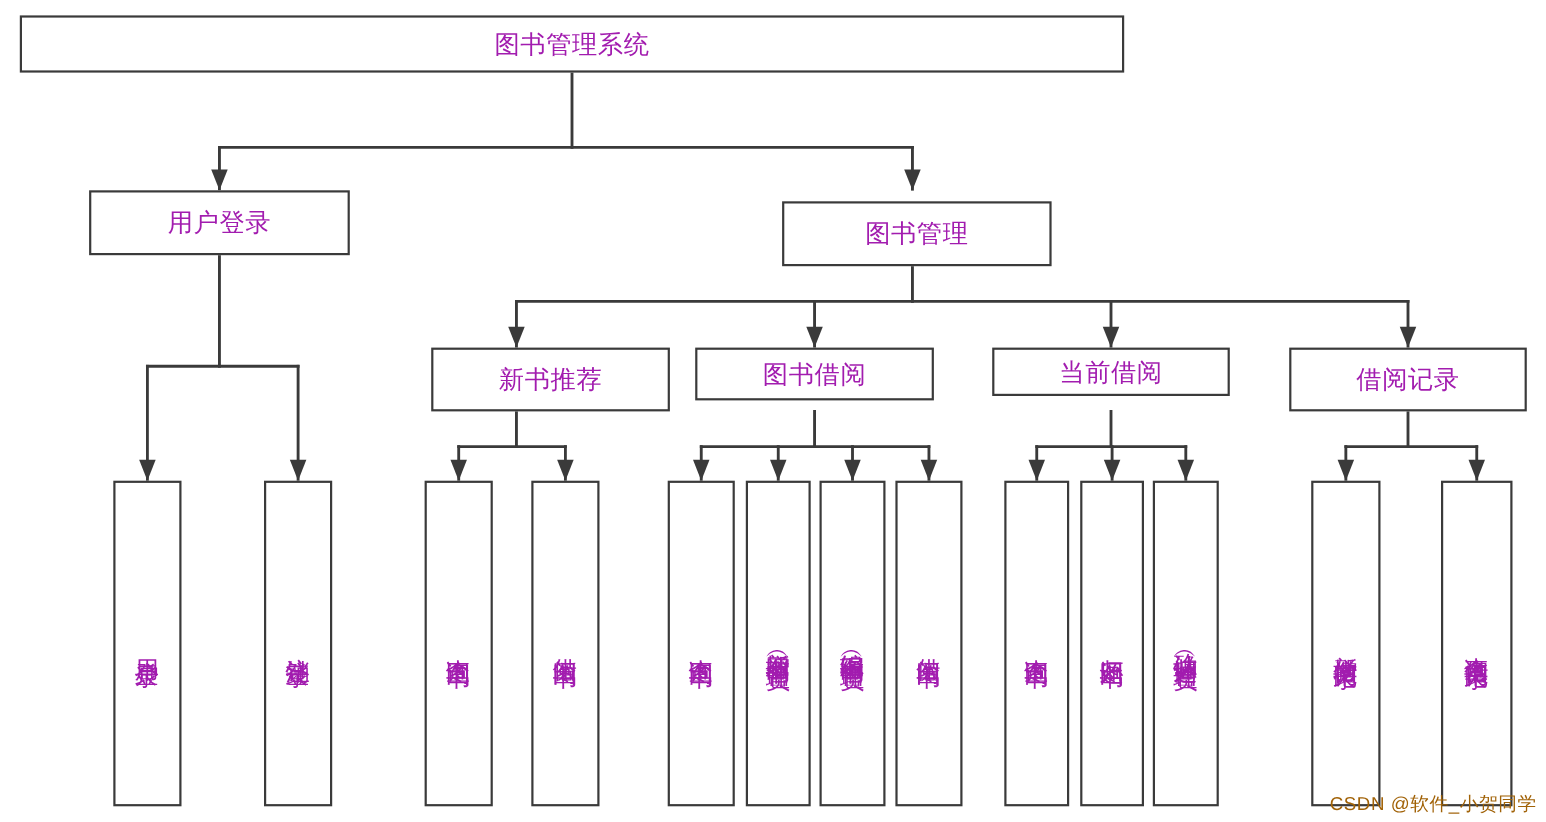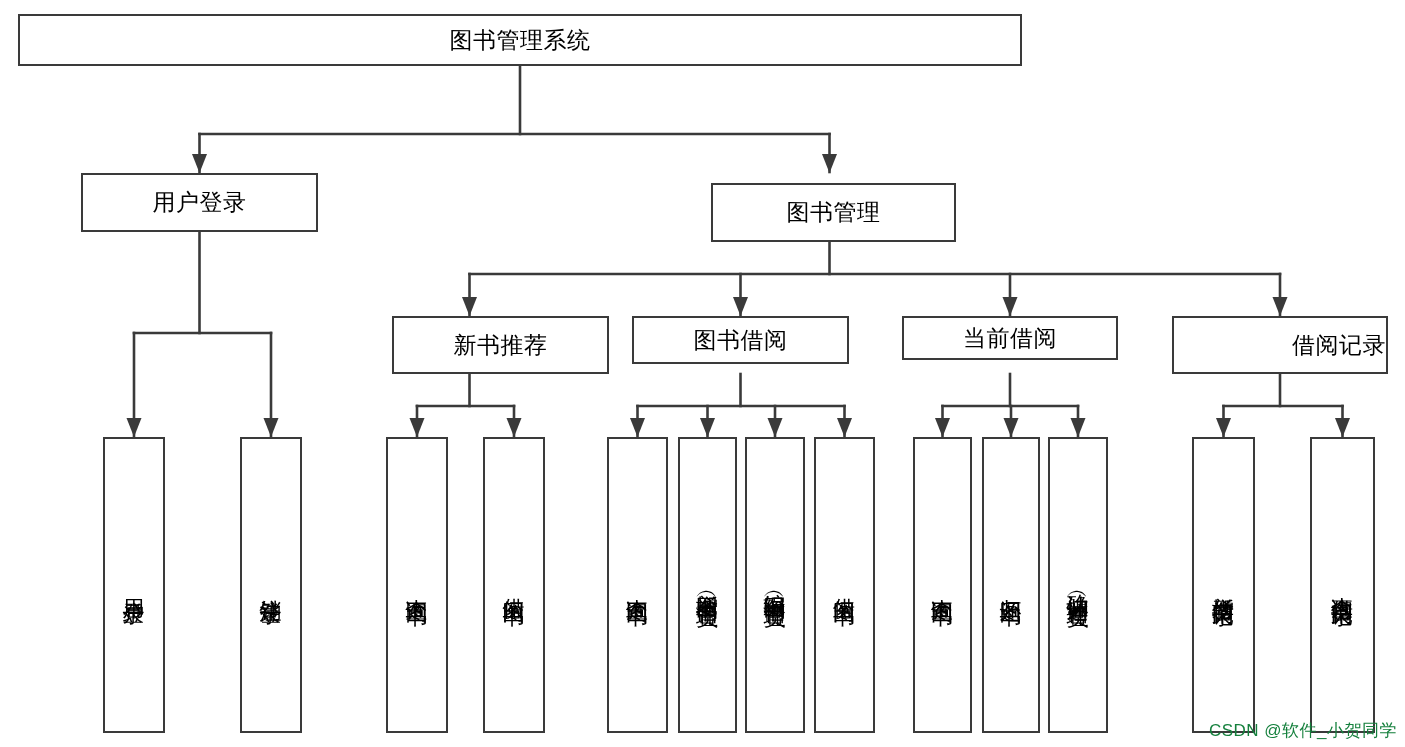--- a/index.html
+++ b/index.html
@@ -25,21 +25,21 @@
     height: 747px;
   }
   .node {
     position: absolute;
     box-sizing: border-box;
     background: #ffffff;
     border: 2px solid #3a3a3a;
     display: flex;
     align-items: center;
     justify-content: center;
-    color: #000000;
+    color: #a21caf;
   }
   .node.horiz {
     font-size: 23px;
     letter-spacing: 0.5px;
   }
   .node.vert {
     writing-mode: vertical-rl;
     text-orientation: upright;
     font-size: 22px;
     letter-spacing: 2px;
@@ -49,21 +49,21 @@
   }
   .node.vert .vtext {
     writing-mode: vertical-rl;
     text-orientation: upright;
   }
   #watermark {
     position: absolute;
     right: 8px;
     bottom: 5px;
     font-size: 17px;
-    color: #15803d;
+    color: #a16207;
     letter-spacing: 0.5px;
     white-space: nowrap;
     pointer-events: none;
   }
 </style>
 </head>
 <body>
 
 <div id="canvas">
 
@@ -139,21 +139,21 @@
     </div>
 
   <div class="node horiz" style="left: 632px; top: 316px; width: 217px; height: 48px;">
       <span>图书借阅</span>
     </div>
 
   <div class="node horiz" style="left: 902px; top: 316px; width: 216px; height: 44px;">
       <span>当前借阅</span>
     </div>
 
-  <div class="node horiz" style="left: 1172px; top: 316px; width: 216px; height: 58px; justify-content: flex-end;">
+  <div class="node horiz" style="left: 1172px; top: 316px; width: 216px; height: 58px;">
       <span>借阅记录</span>
     </div>
 
   <div class="node vert" style="left: 103px; top: 437px; width: 62px; height: 296px;">
       <span class="vtext">用户登录</span>
     </div>
 
   <div class="node vert" style="left: 240px; top: 437px; width: 62px; height: 296px;">
       <span class="vtext">注销登录</span>
     </div>

